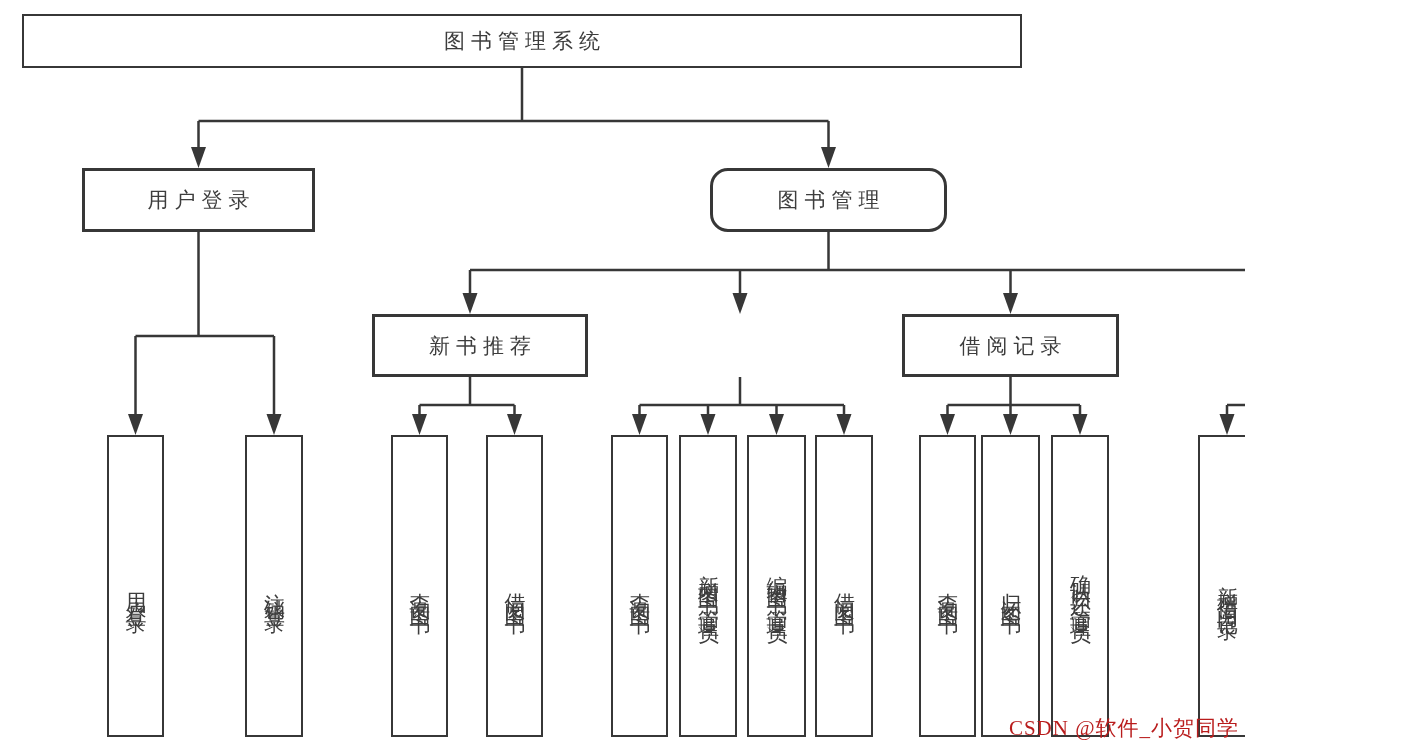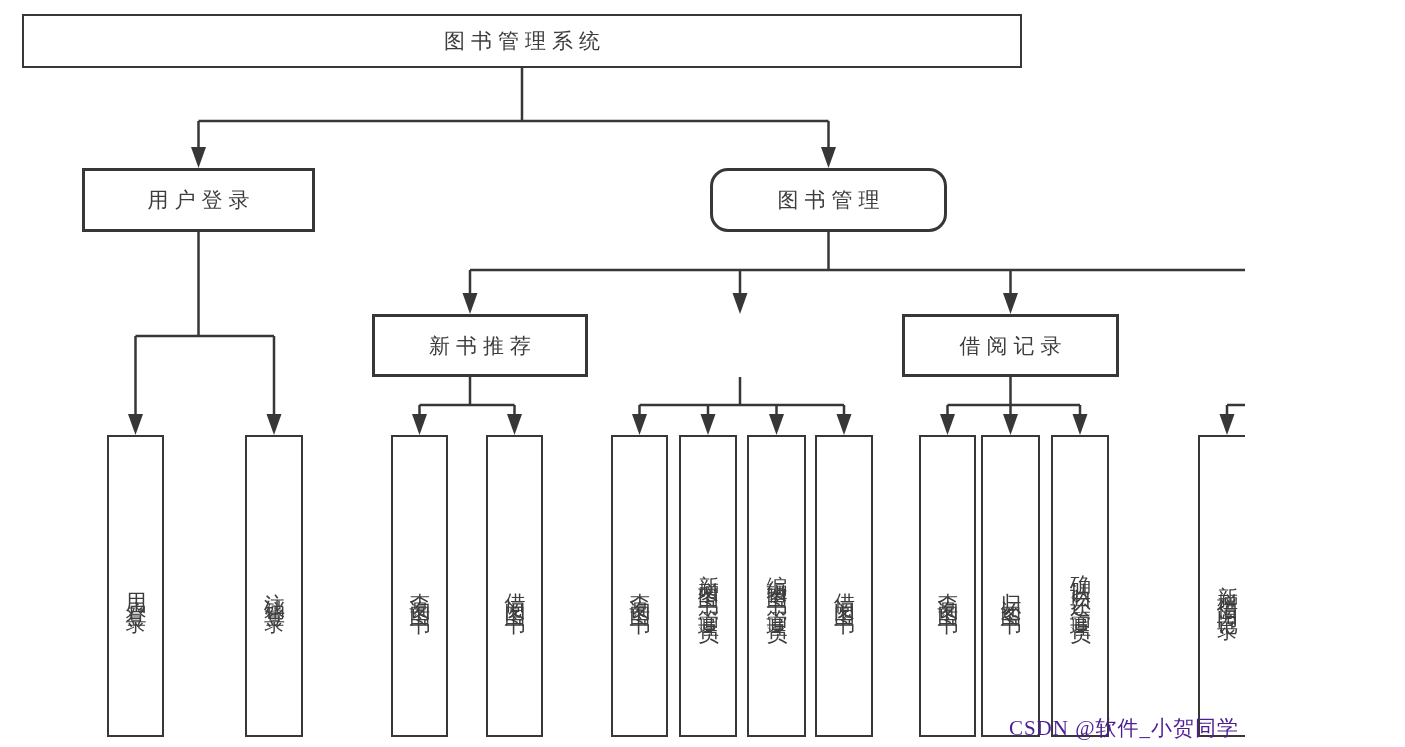--- a/index.html
+++ b/index.html
@@ -40,21 +40,21 @@
     letter-spacing: 7px;
     line-height: 1.1;
     white-space: nowrap;
     padding-top: 7px;    
   }
   .watermark {
     position: absolute;
     right: 6px;
     bottom: 5px;
     font-size: 21px;
-    color: #4c1d95;
+    color: #b91c1c;
     letter-spacing: 1px;
     z-index: 5;
     white-space: nowrap;
   }
 </style>
 </head>
 <body>
 
 <div class="canvas">
 

